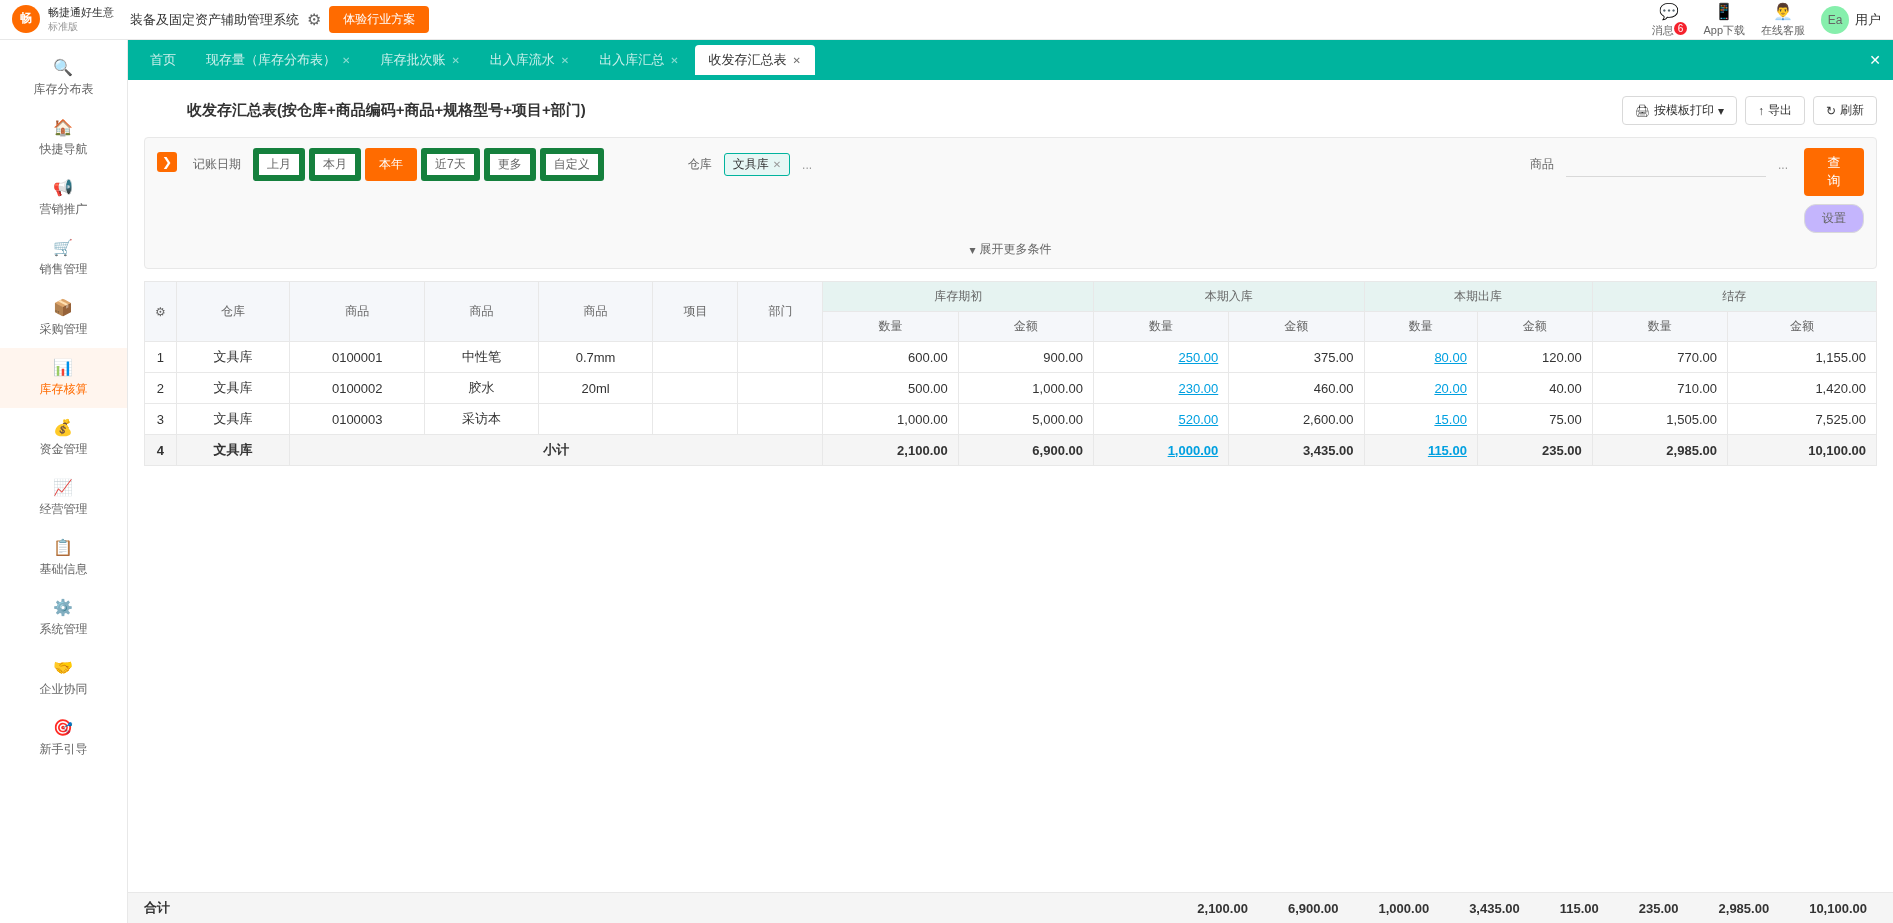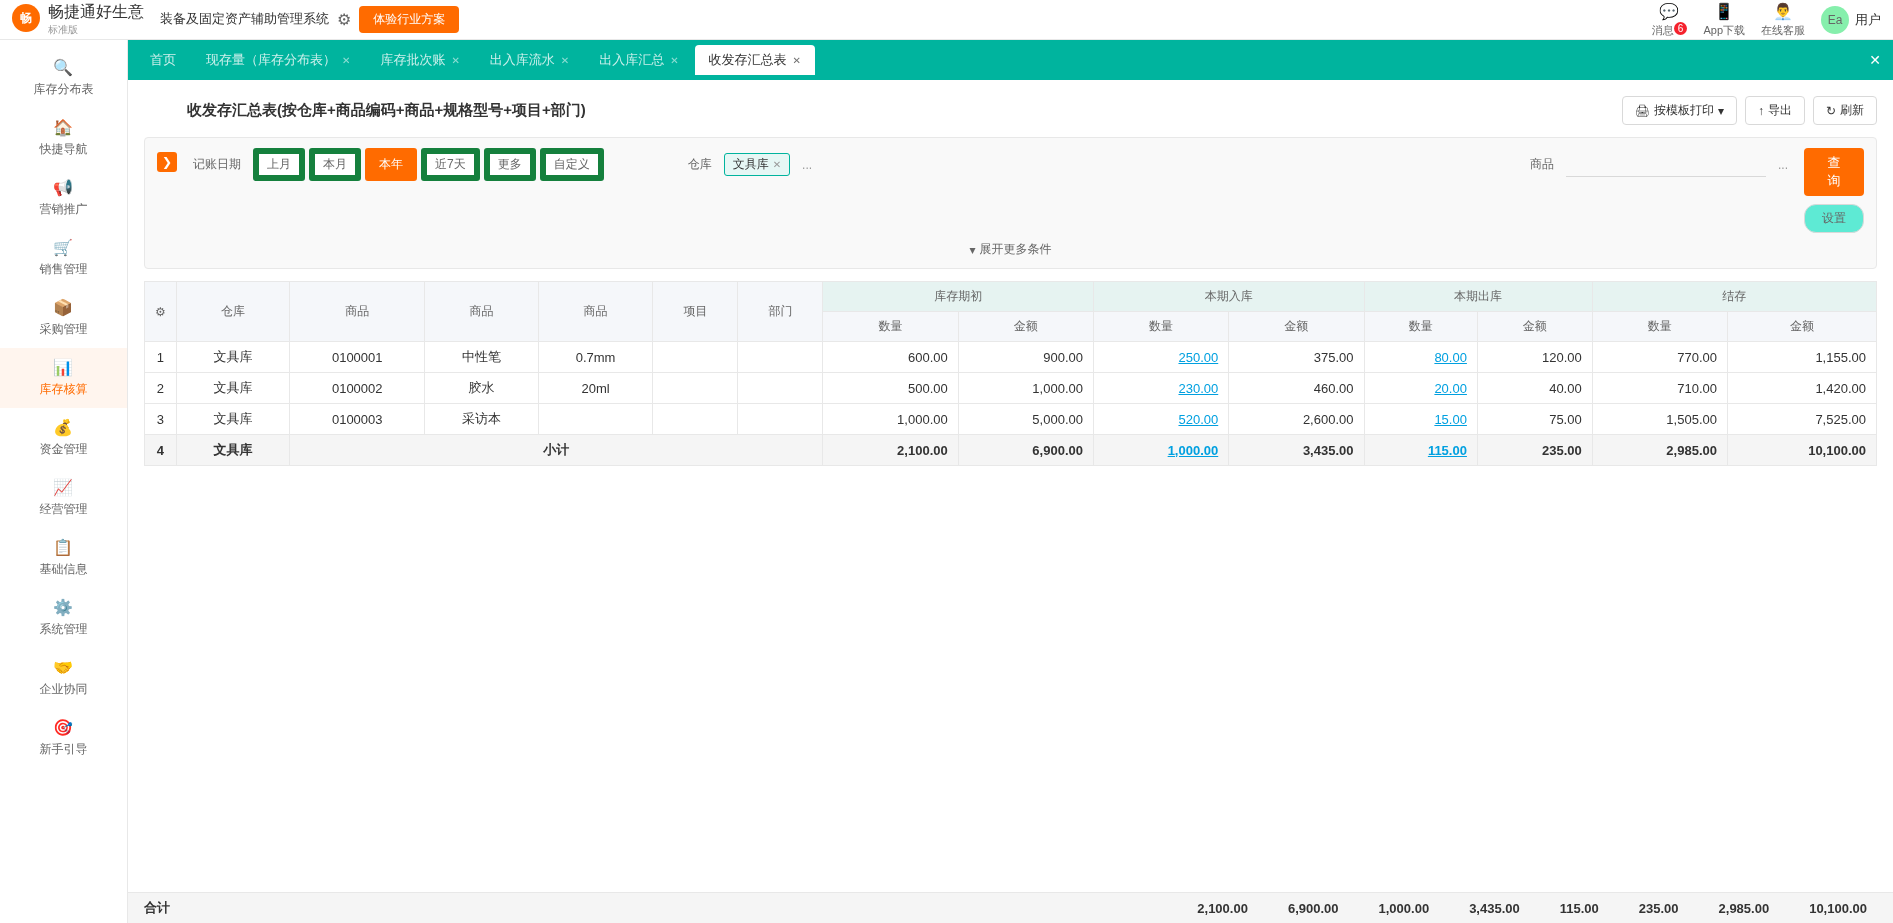--- a/index.html
+++ b/index.html
@@ -11,21 +11,21 @@
     .top-bar-left { display: flex; align-items: center; gap: 8px; }
     .top-bar-right { display: flex; align-items: center; gap: 16px; }
     .main-content { display: flex; flex: 1; overflow: hidden; }
 
     
     .sidebar { width: 128px; background: #fff; border-right: 1px solid #e8e8e8; display: flex; flex-direction: column; padding-top: 8px; }
     .sidebar-item { display: flex; flex-direction: column; align-items: center; justify-content: center; padding: 10px 4px; cursor: pointer; color: #666; font-size: 12px; gap: 4px; }
     .sidebar-item.active { color: #ff6b00; background: #fff5ee; }
     .sidebar-item .icon { font-size: 16px; }
     .logo-circle { width: 28px; height: 28px; background: #ff6b00; border-radius: 50%; display: flex; align-items: center; justify-content: center; color: white; font-size: 12px; font-weight: bold; margin-bottom: 2px; }
-    .logo-text { font-size: 16px; color: #333; line-height: 1.3; }
+    .logo-text { font-size: 11px; color: #333; line-height: 1.3; }
     .logo-sub { font-size: 10px; color: #999; }
 
     
     .content-area { flex: 1; display: flex; flex-direction: column; overflow: hidden; }
 
     
     .tab-bar { height: 40px; background: #00b49e; display: flex; align-items: center; padding: 0 8px; gap: 2px; position: relative; }
     .tab { display: flex; align-items: center; padding: 6px 14px; cursor: pointer; color: rgba(255,255,255,0.8); font-size: 13px; border-radius: 4px 4px 0 0; gap: 6px; white-space: nowrap; }
     .tab.active { background: #fff; color: #333; }
     .tab .close-btn { font-size: 10px; color: inherit; opacity: 0.7; }
@@ -50,21 +50,21 @@
     .expand-btn { display: flex; align-items: center; gap: 4px; color: #666; font-size: 12px; cursor: pointer; margin-top: 8px; justify-content: center; }
 
     
     .data-table { width: 100%; border-collapse: collapse; font-size: 13px; }
     .data-table th, .data-table td { border: 1px solid #e8e8e8; padding: 6px 10px; text-align: center; white-space: nowrap; }
     .data-table thead th { background: #f5f7fa; color: #666; font-weight: normal; font-size: 12px; }
     .data-table tbody tr.subtotal { background: #f5f5f5; font-weight: bold; }
     .data-table .num { text-align: right; }
     .btn-white { background: #fff; color: #333; border: 1px solid #d9d9d9; padding: 5px 12px; border-radius: 4px; cursor: pointer; font-size: 12px; display: flex; align-items: center; gap: 4px; }
     .btn-query { background: #ff6b00; color: #fff; border: none; padding: 6px 18px; border-radius: 4px; cursor: pointer; font-size: 13px; display: block; width: 60px; text-align: center; }
-    .btn-settings { background: #5eead4; color: #666; border: 1px solid #d9d9d9; padding: 5px 10px; border-radius: 12px; cursor: pointer; font-size: 12px; margin-top: 4px; display: block; width: 60px; text-align: center; }
+    .btn-settings { background: #c4b5fd; color: #666; border: 1px solid #d9d9d9; padding: 5px 10px; border-radius: 12px; cursor: pointer; font-size: 12px; margin-top: 4px; display: block; width: 60px; text-align: center; }
 
     
     .top-icon { display: flex; flex-direction: column; align-items: center; font-size: 11px; color: #666; cursor: pointer; gap: 2px; }
     .top-icon .icon-sym { font-size: 16px; }
     .badge { background: #f5222d; color: #fff; border-radius: 10px; font-size: 10px; padding: 1px 4px; position: relative; top: -2px; }
     .user-avatar { width: 28px; height: 28px; background: #86efac; border-radius: 50%; display: flex; align-items: center; justify-content: center; font-size: 12px; color: #666; }
 
     .sys-name { font-size: 13px; color: #333; margin-left: 8px; }
     .industry-btn { background: #ff6b00; color: #fff; border: none; padding: 5px 14px; border-radius: 4px; cursor: pointer; font-size: 12px; }
     .gear-btn { background: transparent; border: none; cursor: pointer; color: #666; font-size: 16px; }

